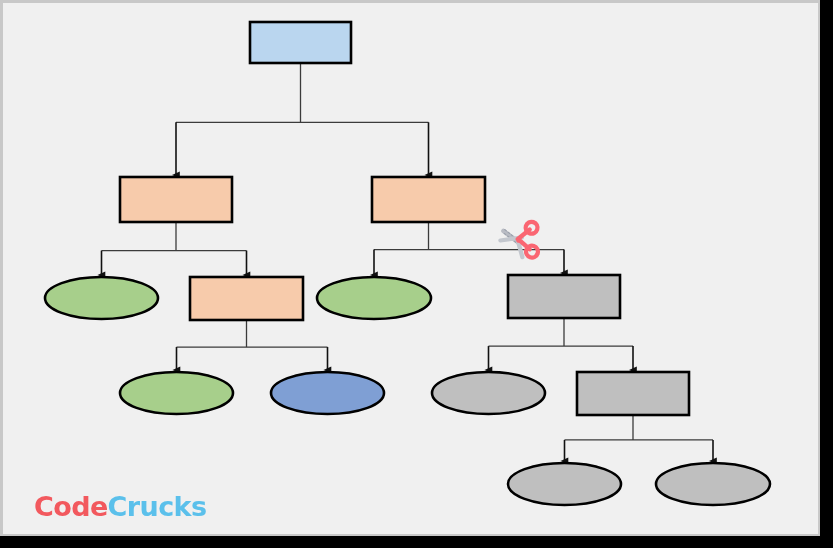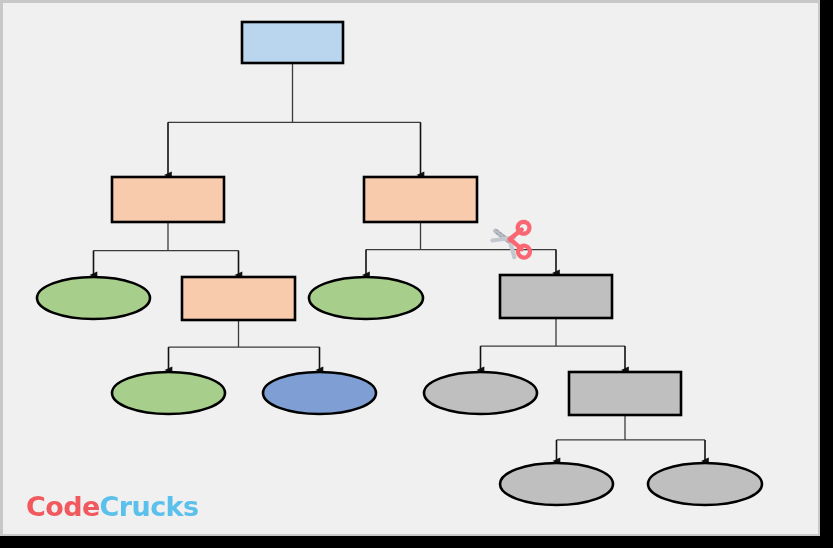--- a/index.html
+++ b/index.html
@@ -27,21 +27,21 @@
     height: 536px;
     background: #f0f0f0;
     border-right: 2px solid #c9c9c9;
     border-bottom: 2px solid #c9c9c9;
     border-top: 3px solid #c8c8c8;
     border-left: 3px solid #c8c8c8;
     box-sizing: border-box;
   }
   #canvas-area {
     position: absolute;
-    left: 0;
+    left: 8px;
     top: 0;
     width: 804px;
     height: 548px;
   }
   #tree-svg {
     position: absolute;
     left: 0;
     top: 0;
     width: 833px;
     height: 548px;

